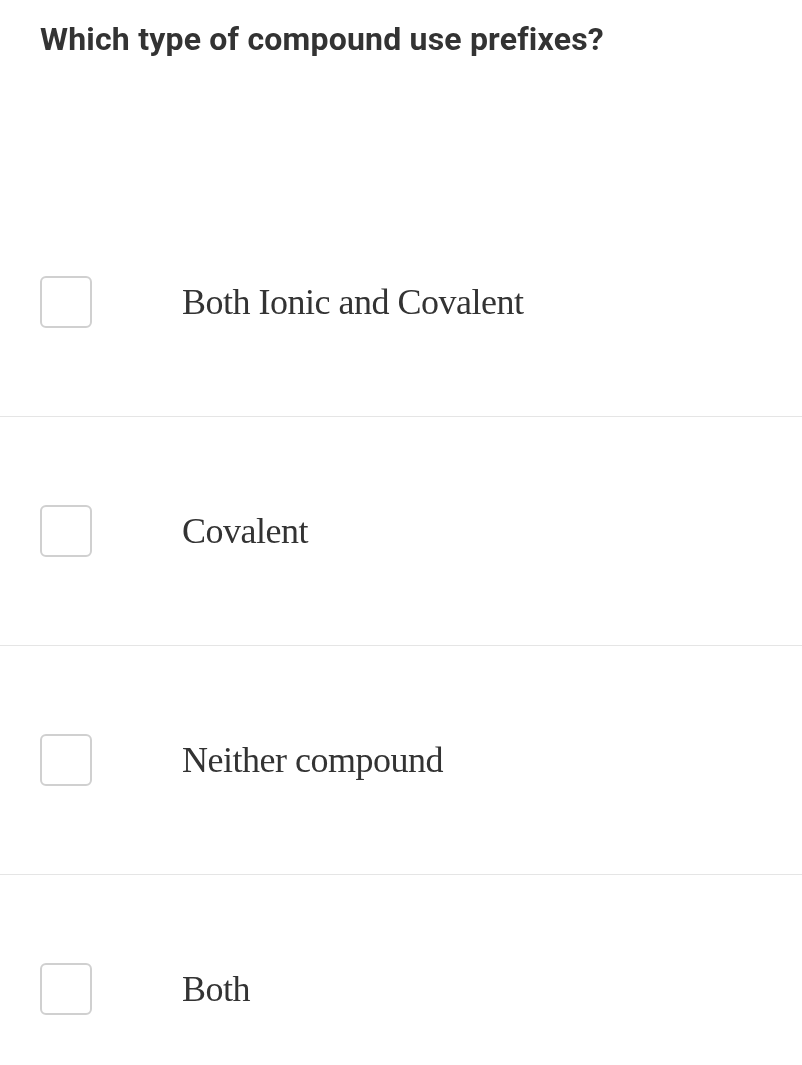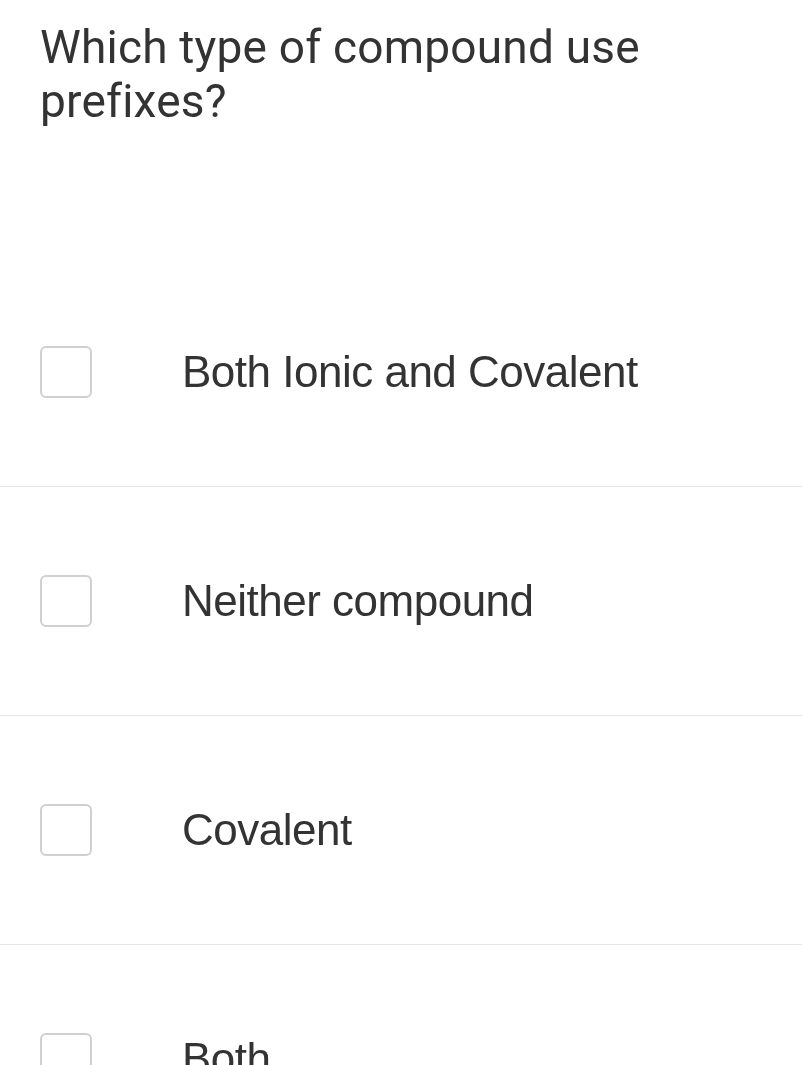--- a/index.html
+++ b/index.html
@@ -7,24 +7,24 @@
       padding: 0;
       box-sizing: border-box;
     }
     body {
       font-family: -apple-system, BlinkMacSystemFont, "Segoe UI", Roboto, Helvetica, Arial, sans-serif;
       background: #ffffff;
       width: 802px;
       height: 1065px;
     }
     .question-text {
-      font-size: 46px;
+      font-size: 32px;
       color: #333333;
       padding: 20px 40px 0 40px;
-      font-weight: 400;
+      font-weight: 700;
       letter-spacing: 0.2px;
     }
     .options-container {
       margin-top: 130px;
     }
     .option-row {
       display: flex;
       align-items: center;
       padding: 88px 40px;
       border-bottom: 1px solid #e5e5e5;
@@ -35,42 +35,42 @@
     .checkbox {
       width: 52px;
       height: 52px;
       border: 2px solid #d0d0d0;
       border-radius: 6px;
       background: #ffffff;
       flex-shrink: 0;
       cursor: pointer;
     }
     .option-label {
-      font-family: Liberation Sans, sans-serif;
-      font-size: 44px;
+      font-family: Liberation Serif, serif;
+      font-size: 36px;
       color: #333333;
       margin-left: 90px;
       letter-spacing: -0.5px;
     }
   </style>
 </head>
 <body>
 
 <div class="question-text">Which type of compound use prefixes?</div>
 
 <div class="options-container">
   <div class="option-row">
     <div class="checkbox"></div>
     <span class="option-label">Both Ionic and Covalent</span>
   </div>
   <div class="option-row">
     <div class="checkbox"></div>
-    <span class="option-label">Neither compound</span>
+    <span class="option-label">Covalent</span>
   </div>
   <div class="option-row">
     <div class="checkbox"></div>
-    <span class="option-label">Covalent</span>
+    <span class="option-label">Neither compound</span>
   </div>
   <div class="option-row">
     <div class="checkbox"></div>
     <span class="option-label">Both</span>
   </div>
 </div>
 
 </body></html>

